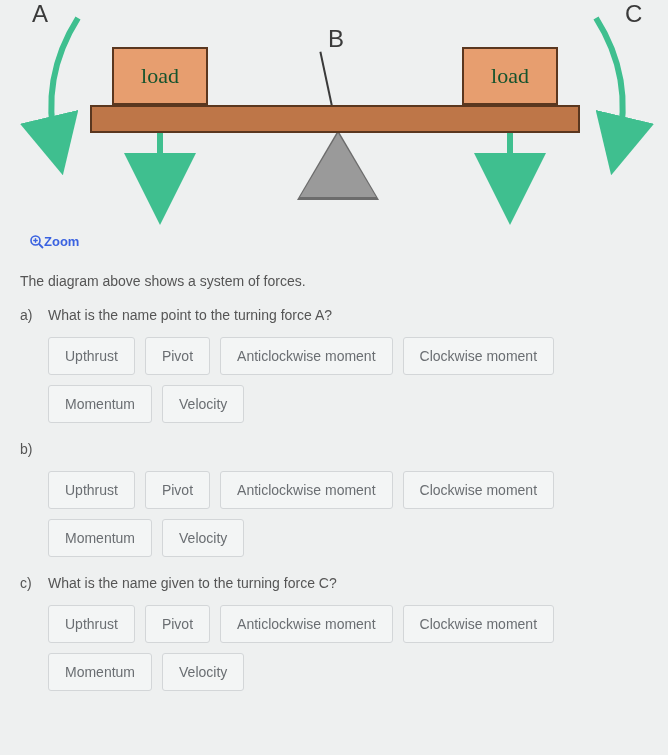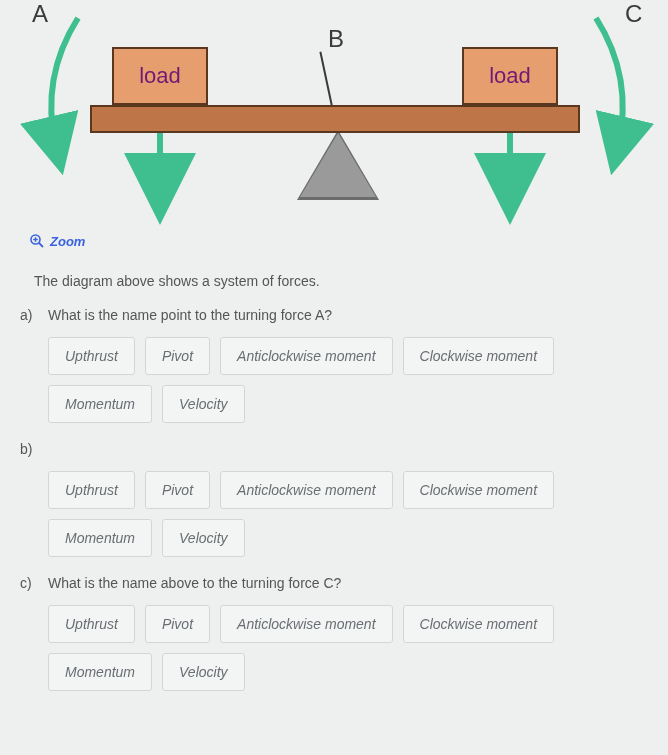--- a/index.html
+++ b/index.html
@@ -57,21 +57,22 @@
   .load-box {
     position: absolute;
     width: 96px;
     height: 58px;
     background: #e79e6f;
     border: 2px solid #5a371f;
     display: flex;
     align-items: center;
     justify-content: center;
     font-size: 22px;
-    color: #701a75;
+    color: #14532d;
+    font-family: Liberation Serif, serif;
   }
   .load-left { left: 112px; top: 47px; }
   .load-right { left: 462px; top: 47px; }
   .label {
     position: absolute;
     font-size: 24px;
     color: #3a3a3a;
   }
   .label-a { left: 32px; top: 0px; }
   .label-b { left: 328px; top: 25px; }
@@ -82,50 +83,48 @@
     top: 50px;
     width: 2px;
     height: 80px;
     background: #3a3a3a;
     transform: rotate(-12deg);
     transform-origin: bottom;
   }
   svg.arrow { position: absolute; overflow: visible; }
   .zoom-row {
     display: flex;
-    align-items: flex-start;
-    gap: 6px;
+    align-items: center;
+    gap: 0;
     padding: 14px 0 0 30px;
     color: #3a62e0;
     font-size: 13px;
     font-weight: 600;
-    font-style: italic;
   }
   .zoom-icon {
     width: 14px; height: 14px;
     display:inline-flex;align-items:center;justify-content:center;
   }
   .intro {
-    padding: 24px 0 0 34px;
+    padding: 24px 0 0 20px;
     font-size: 14px;
     color: #555;
   }
   .question-block { padding: 18px 20px 0 20px; }
   .qline { display: flex; gap: 10px; font-size: 14px; color: #555; margin-bottom: 14px;}
   .qletter { min-width: 18px; }
   .options { display: flex; flex-wrap: wrap; gap: 10px; padding-left: 28px; }
   .opt {
     border: 1px solid #d3d6d8;
     background: #f3f5f5;
     color: #6a6e72;
     font-size: 14px;
     padding: 10px 16px;
     border-radius: 3px;
     cursor: pointer;
-    font-style: italic;
   }
 </style>
 </head>
 <body>
 
 <div class="diagram-area">
   <div class="label label-a">A</div>
   <div class="label label-b">B</div>
   <div class="label label-c">C</div>
 
@@ -218,21 +217,21 @@
     <div class="opt">Anticlockwise moment</div>
     <div class="opt">Clockwise moment</div>
     <div class="opt">Momentum</div>
     <div class="opt">Velocity</div>
   </div>
 </div>
 
 <div class="question-block">
   <div class="qline">
     <span class="qletter">c)</span>
-    <span>What is the name above to the turning force C?</span>
+    <span>What is the name given to the turning force C?</span>
   </div>
   <div class="options">
     <div class="opt">Upthrust</div>
     <div class="opt">Pivot</div>
     <div class="opt">Anticlockwise moment</div>
     <div class="opt">Clockwise moment</div>
     <div class="opt">Momentum</div>
     <div class="opt">Velocity</div>
   </div>
 </div>

